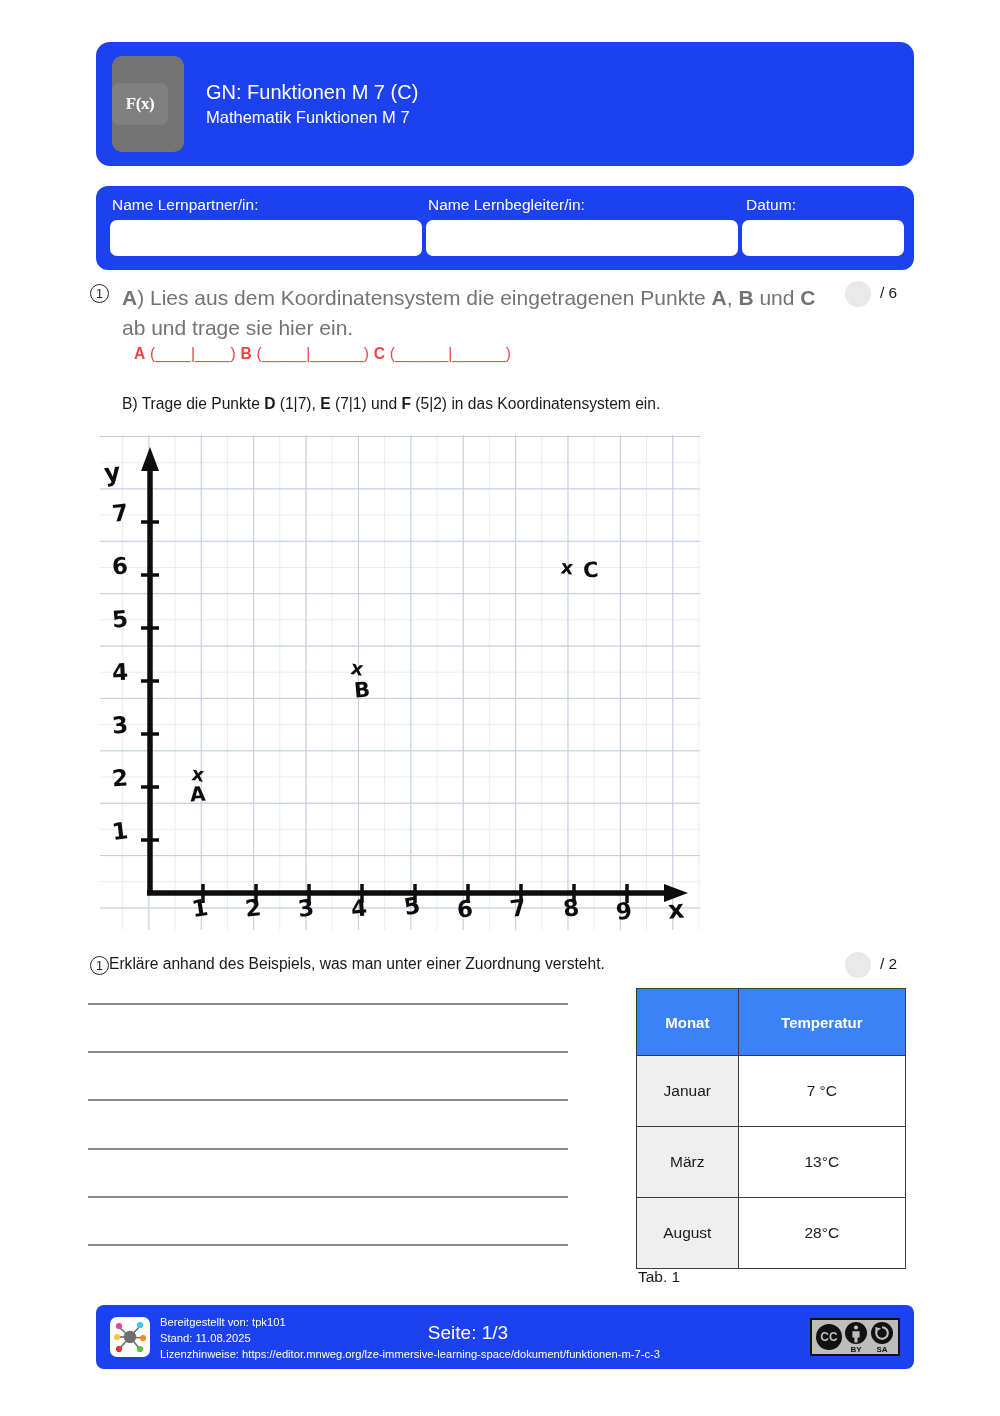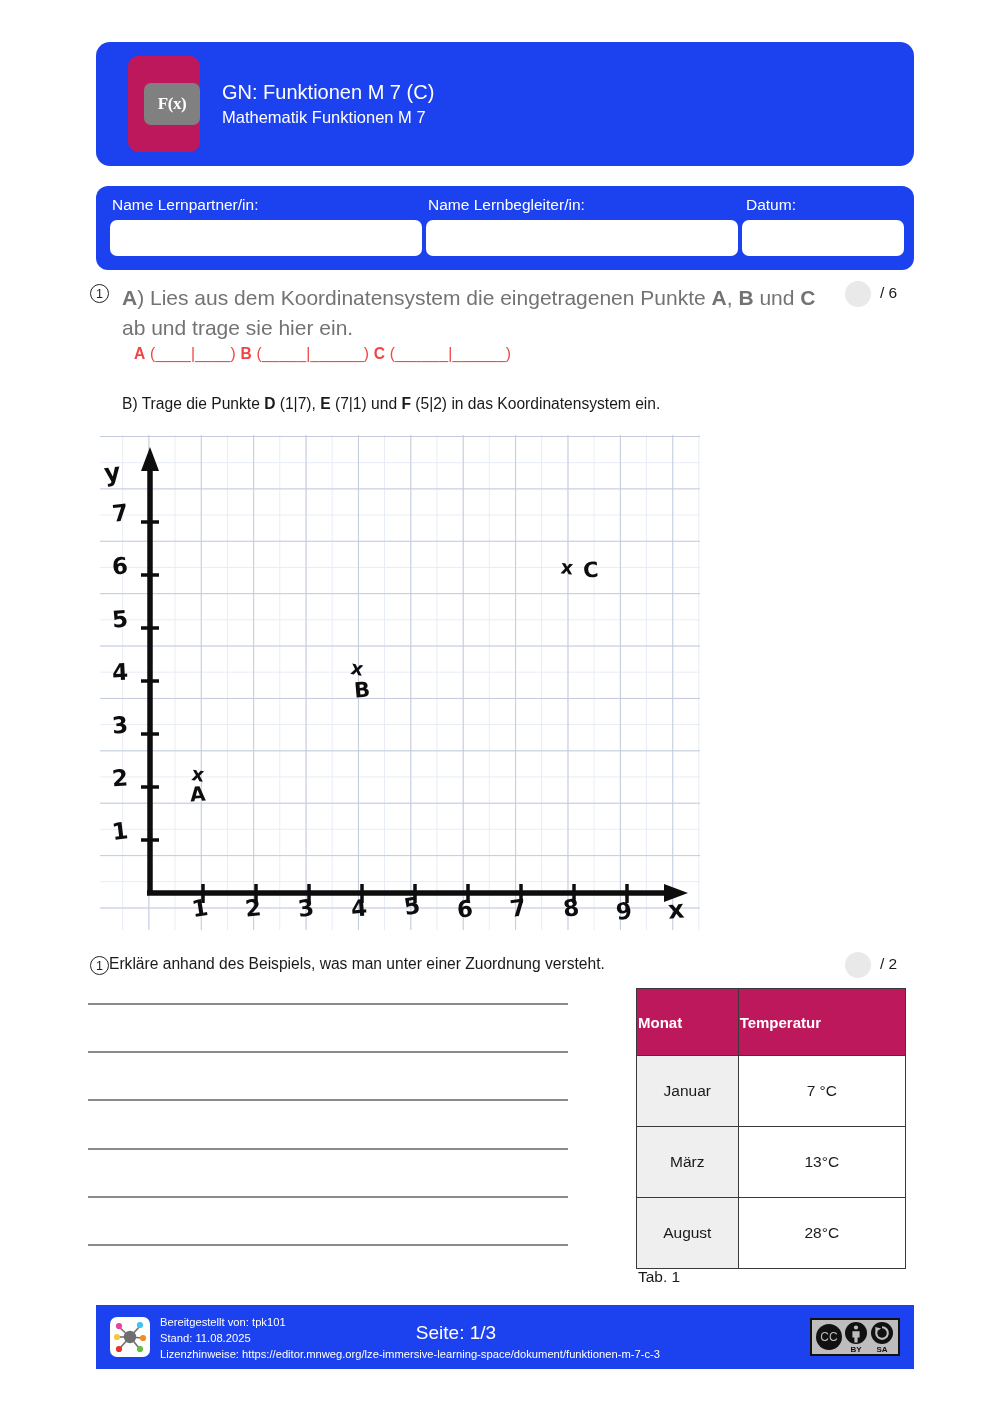--- a/index.html
+++ b/index.html
@@ -13,23 +13,23 @@
   }
   .page{position:absolute;left:0;top:0;width:1000px;height:1416px;}
 
   
   .header{
     position:absolute;left:96px;top:42px;width:818px;height:124px;
     background:#1c41ef;border-radius:14px;
     display:flex;align-items:center;
   }
   .logo-box{
-    width:72px;height:96px;margin-left:32px;
-    background:#be185d;border-radius:10px;
-    display:flex;align-items:center;justify-content:flex-end;
+    width:72px;height:96px;margin-left:16px;
+    background:#737373;border-radius:10px;
+    display:flex;align-items:center;justify-content:flex-start;
     flex:0 0 auto;
   }
   .logo-inner{
     width:56px;height:42px;background:#808080;border-radius:7px;
     display:flex;align-items:center;justify-content:center;
     color:#ffffff;font-weight:bold;font-size:17px;
     font-family:"Liberation Serif",serif;letter-spacing:-.4px;
   }
   .header-text{margin-left:22px;display:flex;flex-direction:column;justify-content:center;}
   .header-title{color:#ffffff;font-size:20px;font-weight:400;line-height:1.18;}
@@ -92,48 +92,48 @@
   
   .t2-text{position:absolute;left:109px;top:955px;font-size:15.6px;color:#1a1a1a;}
   .ans-line{position:absolute;left:88px;width:480px;height:0;border-top:2px solid #8a8a8a;}
 
   
   .tbl{
     position:absolute;left:636px;top:988px;width:270px;
     border-collapse:collapse;font-size:15.5px;
   }
   .tbl th{
-    background:#be185d;color:#ffffff;font-weight:bold;font-size:15px;
-    border:1.6px solid #3a3a3a;height:64px;text-align:left;
+    background:#3b82f6;color:#ffffff;font-weight:bold;font-size:15px;
+    border:1.6px solid #3a3a3a;height:64px;text-align:center;
   }
   .tbl td{
     border:1.6px solid #3a3a3a;height:68px;text-align:center;color:#1a1a1a;
     background:#ffffff;
   }
   .tbl td.mon{background:#efefef;}
   .tabcap{position:absolute;left:638px;top:1268px;font-size:15.5px;color:#1a1a1a;}
 
   
   .footer{
     position:absolute;left:96px;top:1305px;width:818px;height:64px;
-    background:#1c41ef;border-radius:0;
+    background:#1c41ef;border-radius:8px;
   }
   .f-logo{
     position:absolute;left:14px;top:12px;width:40px;height:40px;
     background:#ffffff;border-radius:7px;
   }
   .f-meta{position:absolute;left:64px;top:10px;color:#ffffff;font-size:11.2px;line-height:1.42;}
-  .f-page{position:absolute;left:4px;top:17px;width:712px;text-align:center;color:#ffffff;font-size:19px;}
+  .f-page{position:absolute;left:16px;top:17px;width:712px;text-align:center;color:#ffffff;font-size:19px;}
   .cc{
     position:absolute;right:14px;top:13px;width:90px;height:38px;
     background:#bdbdbd;border:2px solid #111;box-sizing:border-box;
     display:flex;align-items:center;justify-content:space-around;padding:0 3px;
   }
   .cc-c{width:26px;height:26px;border-radius:50%;background:#111;color:#bdbdbd;
-        font-size:12px;font-weight:normal;display:flex;align-items:center;justify-content:center;
+        font-size:12px;font-weight:bold;display:flex;align-items:center;justify-content:center;
         font-family:"Liberation Sans",sans-serif;}
   .cc-item{display:flex;flex-direction:column;align-items:center;}
   .cc-lbl{font-size:8px;font-weight:bold;color:#111;line-height:1;margin-top:1px;}
 </style>
 </head>
 <body>
 
 <div class="page">
 
   <div class="header">

